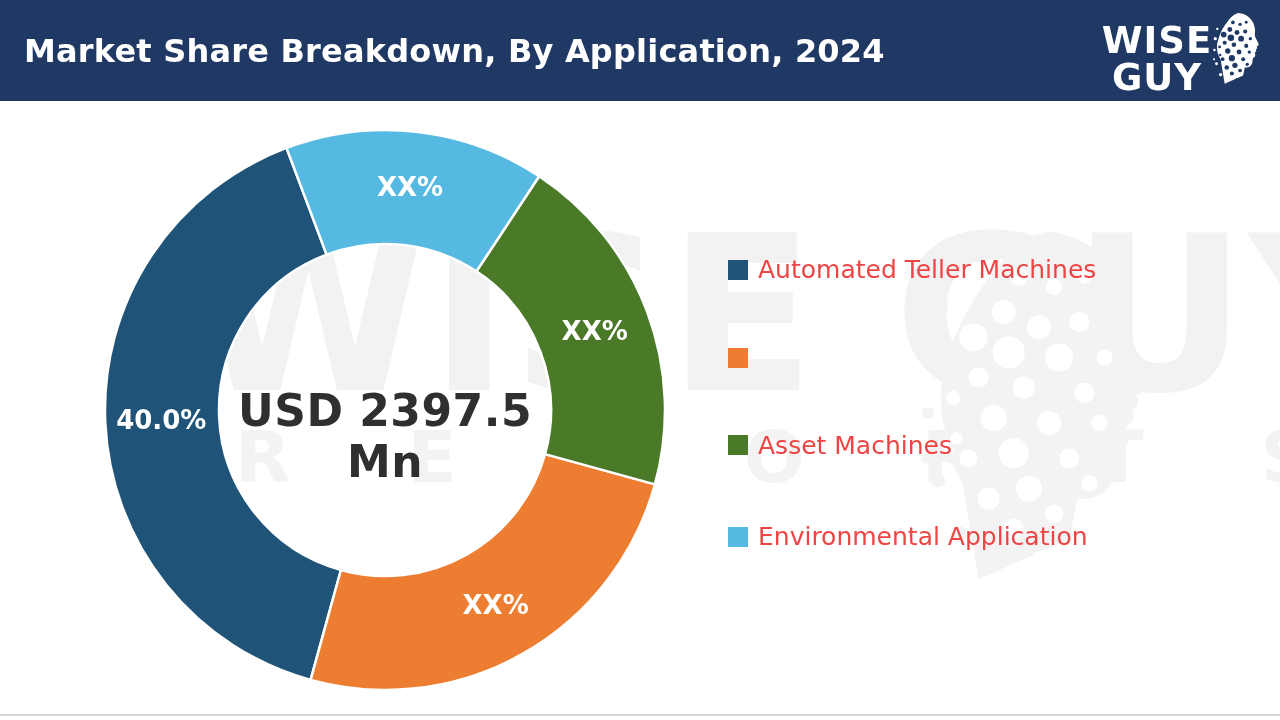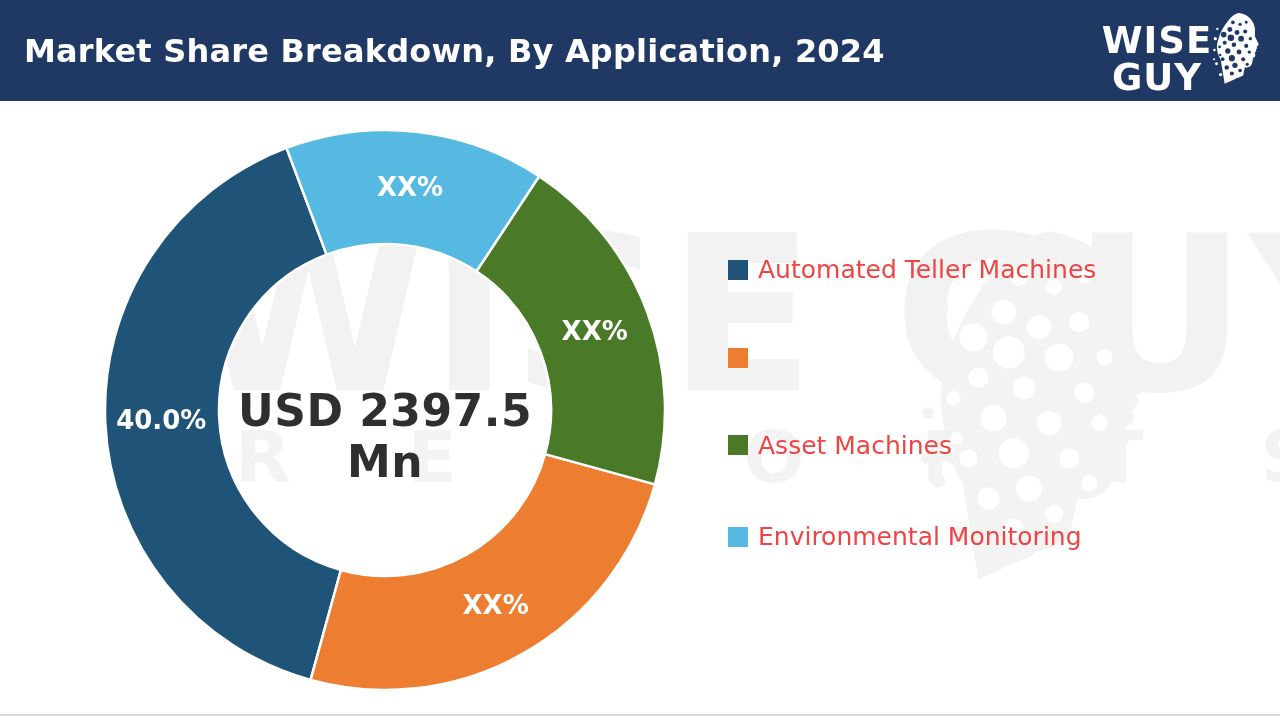--- a/index.html
+++ b/index.html
@@ -102,21 +102,21 @@
       </div>
       <div class="legend-row">
         <span class="legend-swatch" style="background: rgb(237, 125, 49);"></span>
       </div>
       <div class="legend-row">
         <span class="legend-swatch" style="background: rgb(74, 122, 40);"></span>
         <span class="legend-text">Asset Machines</span>
       </div>
       <div class="legend-row">
         <span class="legend-swatch" style="background: rgb(86, 185, 226);"></span>
-        <span class="legend-text">Environmental Monitoring</span>
+        <span class="legend-text">Environmental Application</span>
       </div>
     </div>
 
   <div id="header" style="background: rgb(31, 56, 100);">
     <div id="title">Market Share Breakdown, By Application, 2024</div>
     <div id="logo">
       <div id="logo-text">
         <div id="logo-line1">WISE GUY</div>
         <div id="logo-line2">R E P O R T S</div>
       </div>

